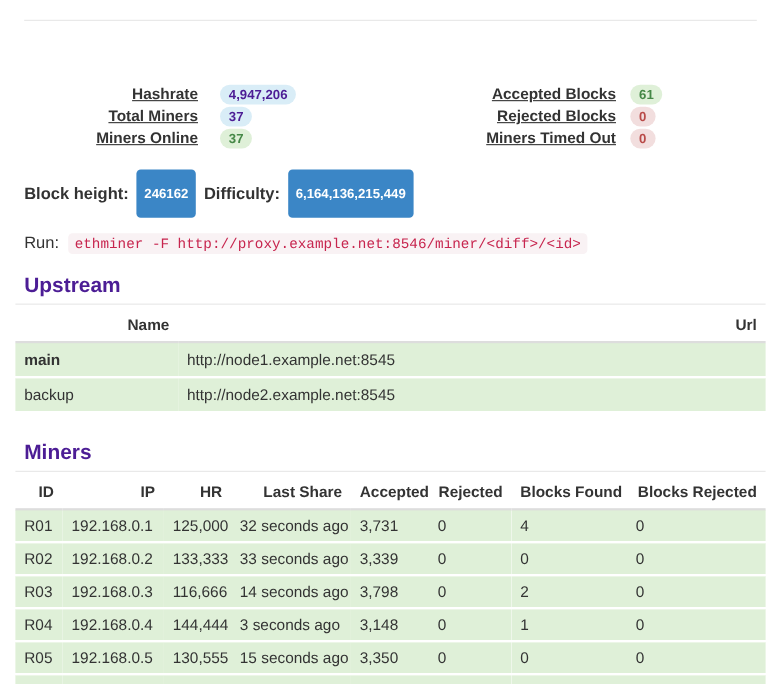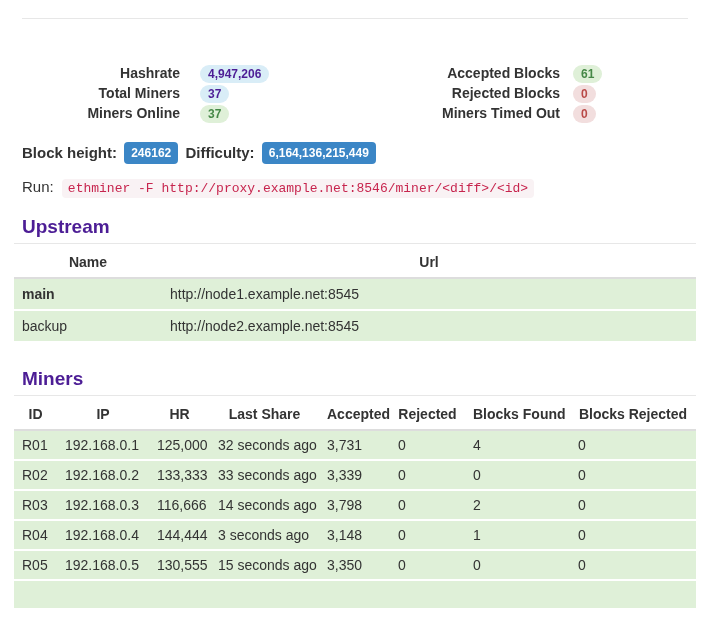--- a/index.html
+++ b/index.html
@@ -21,21 +21,21 @@
   hr.top-rule {
     border: 0; border-top: 1px solid #e7e7e7;
     margin: 18px 8px 0 8px;
   }
   hr.section-rule {
     border: 0; border-top: 1px solid #e7e7e7;
     margin: 6px 0 0 0;
   }
 
   
-  .stats { display: flex; margin-top: 44px; }
+  .stats { display: flex; margin-top: 56px; text-decoration: underline; }
   .stats-col { width: 50%; }
   .stat-row { display: flex; line-height: 20px; align-items: flex-start; }
   .stat-label { font-weight: bold; text-align: right; }
   .stats-col-left .stat-label { width: 166px; }
   .stats-col-left .stat-value { margin-left: 20px; }
   .stats-col-right .stat-label { width: 205px; }
   .stats-col-right .stat-value { margin-left: 13px; }
   .pill {
     display: inline-block; font-size: 12px; font-weight: bold;
     line-height: 14px; padding: 2px 8px; border-radius: 10px;
@@ -44,21 +44,21 @@
   .pill-info    { background: #d9edf7; color: #4c1d95; }
   .pill-success { background: #dff0d8; color: #468847; }
   .pill-danger  { background: #f2dede; color: #b94a48; }
 
   
   .net-row { margin: 19px 0 0 8px; line-height: 22px; font-size: 15px; }
   .net-row .net-label { font-weight: bold; }
   .tag-primary {
     display: inline-block; background: #3b86c6; color: #ffffff;
     font-size: 12px; font-weight: bold; line-height: 14px;
-    padding: 4px 7px; border-radius: 4px; margin: 0 3px; vertical-align: 1px;
+    padding: 15px 7px; border-radius: 4px; margin: 0 3px; vertical-align: 1px;
   }
 
   
   .run-row { margin: 12px 0 0 8px; line-height: 22px; font-size: 15px; }
   .run-row .run-label { font-weight: normal; }
   code.cmd {
     font-family: "Liberation Mono", monospace;
     font-size: 13px; color: #c7254e; background: #f9f2f4;
     padding: 2px 6px; border-radius: 4px; margin-left: 4px;
   }
@@ -66,21 +66,21 @@
   
   .section-heading {
     margin: 17px 0 0 8px; font-size: 19px; font-weight: bold;
     color: #4c1d95; line-height: 20px;
   }
   .section-heading.miners-heading { margin-top: 28px; }
 
   
   table { width: 100%; border-collapse: collapse; table-layout: fixed; }
   th {
-    text-align: center; font-weight: bold; font-size: 14px;
+    text-align: right; font-weight: bold; font-size: 14px;
     padding: 9px 8px 6px 8px; line-height: 18px;
     border-bottom: 2px solid #dddddd;
     overflow: hidden; white-space: nowrap;
   }
   td {
     padding: 4px 8px; line-height: 20px; font-size: 14px;
     overflow: hidden; white-space: nowrap;
   }
   .upstream-table td { padding: 5px 8px; }
   tbody tr { background: #dff0d8; }

